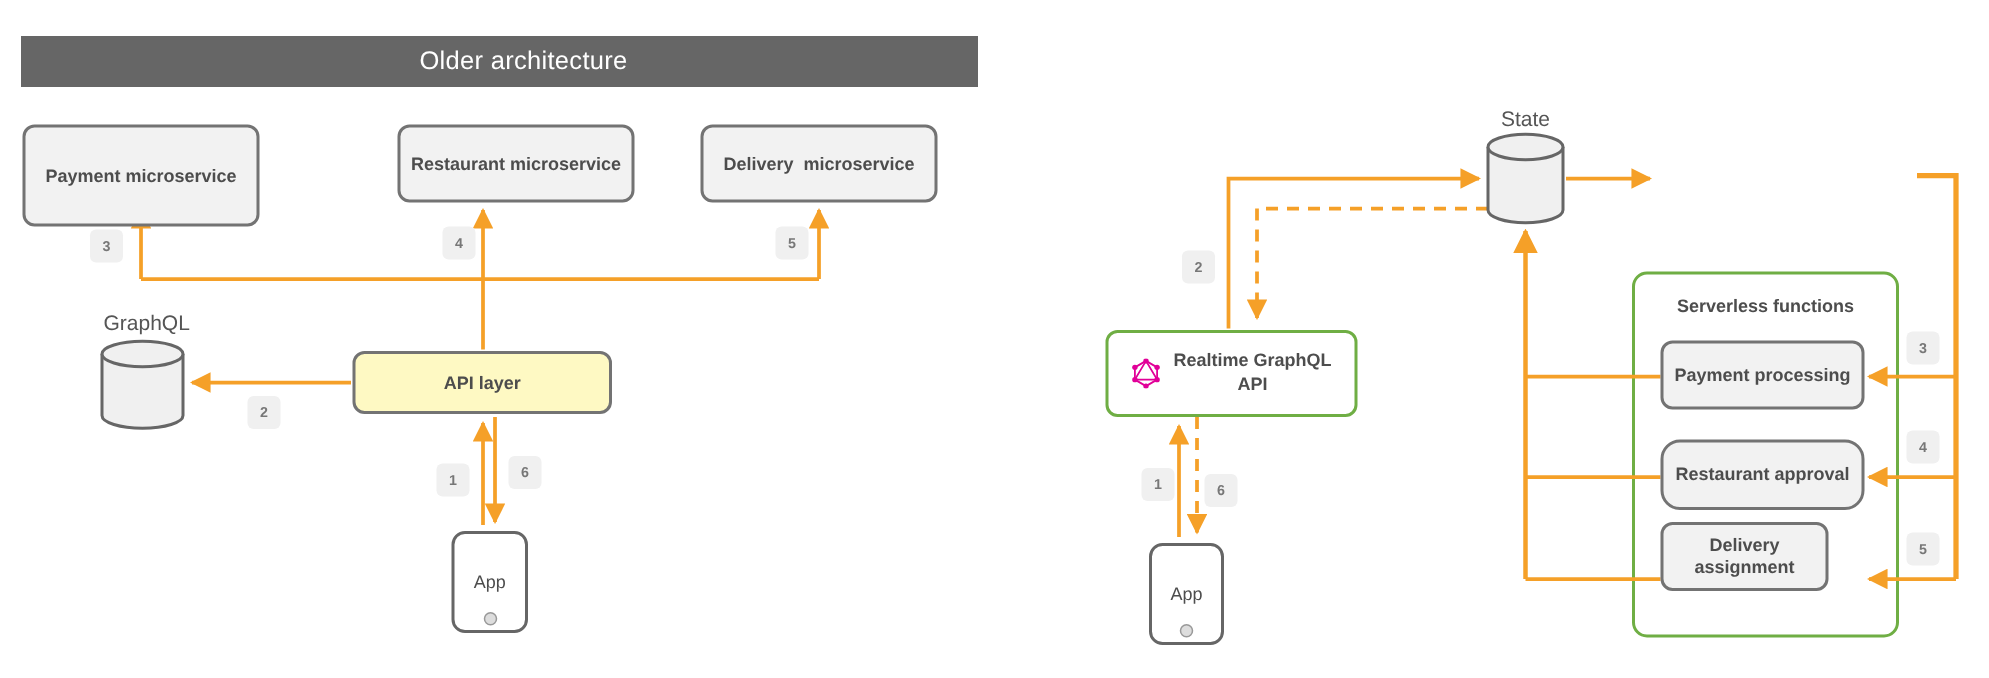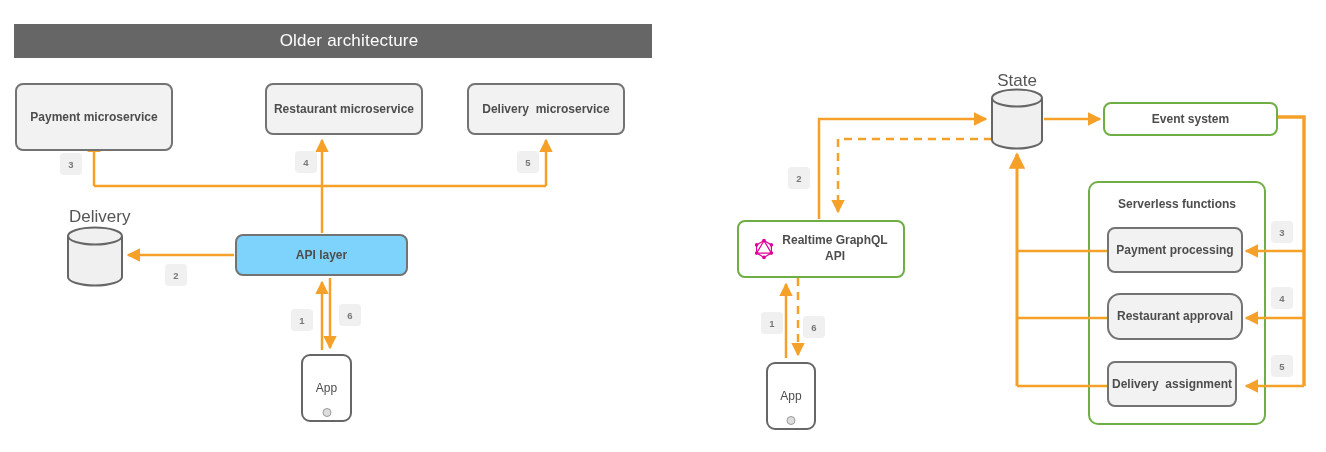--- a/index.html
+++ b/index.html
@@ -12,36 +12,36 @@
     font-size:17px; letter-spacing:0.2px;
     display:flex; align-items:center; justify-content:center;
   }
   .node {
     position:absolute; box-sizing:border-box;
     border:2px solid #737373; border-radius:8px; background:#f2f2f2;
     display:flex; align-items:center; justify-content:center; text-align:center;
     font-size:12px; font-weight:700; color:#4d4d4d; white-space:pre-wrap;
     line-height:1.25;
   }
-  .node.white { background:#7dd3fc;text-align:right; }
+  .node.white { background:#fef9c3;text-align:right; }
   .node.green { border-color:#6fae44; background:#ffffff; }
   .group-box {
     position:absolute; box-sizing:border-box;
     border:2px solid #6fae44; border-radius:10px; background:#ffffff;
   }
   .group-label {
     position:absolute; left:0; top:14px; width:100%; text-align:center;
     font-size:12px; font-weight:700; color:#4d4d4d;
   }
   .badge {
     position:absolute; width:22px; height:22px; background:#f0f0f0;
     border-radius:4px; display:flex; align-items:center; justify-content:center;
     font-size:9.5px; font-weight:700; color:#777777;
   }
-  .small-label { position:absolute; font-size:17px; color:#555555; }
+  .small-label { position:absolute; font-size:14px; color:#555555; }
   .phone {
     position:absolute; box-sizing:border-box; background:#ffffff;
     border:2px solid #666666; border-radius:9px;
     display:flex; align-items:center; justify-content:center;
     font-size:12px; color:#4d4d4d;
   }
   .home-btn {
     position:absolute; bottom:3px; left:50%; transform:translateX(-50%);
     width:9px; height:9px; box-sizing:border-box;
     border:1.5px solid #999999; border-radius:50%; background:#dddddd;
@@ -102,44 +102,43 @@
       <ellipse cx="1017" cy="98" rx="25" ry="8.5" fill="#f0f0f0" stroke="#666666" stroke-width="2"></ellipse>
     </g>
   </svg>
 
   <div class="titlebar" style="left:14px; top:24px; width:606px;padding-left:32px;">Older architecture</div>
 
   <div class="node" style="left:15px;  top:83px; width:158px; height:68px;">Payment microservice</div>
   <div class="node" style="left:243px; top:83px; width:158px; height:52px;margin-left:22px;">Restaurant microservice</div>
   <div class="node" style="left:467px; top:83px; width:158px; height:52px;">Delivery  microservice</div>
 
-  <div class="small-label" style="left:69px; top:207px;">Delivery</div>
+  <div class="small-label" style="left:69px; top:207px;">GraphQL</div>
 
   <div class="node white" style="left:235px; top:234px; width:173px; height:42px;">API layer</div>
 
   <div class="phone" style="left:301px; top:354px; width:51px; height:68px;">
     <span>App</span>
     <span class="home-btn"></span>
   </div>
 
   <div class="badge" style="left:60px;  top:153px;">3</div>
   <div class="badge" style="left:295px; top:151px;">4</div>
   <div class="badge" style="left:517px; top:151px;">5</div>
   <div class="badge" style="left:165px; top:264px;">2</div>
   <div class="badge" style="left:291px; top:309px;">1</div>
   <div class="badge" style="left:339px; top:304px;">6</div>
 
 
   <div class="small-label" style="left:967px; top:71px; width:100px; text-align:center;">State</div>
 
-  <div class="node green" style="left:1103px; top:102px; width:175px; height:34px;">Event system</div>
 
   <div class="node" style="left:1107px; top:227px; width:136px; height:46px;">Payment processing</div>
   <div class="node" style="left:1107px; top:293px; width:136px; height:47px;border-radius:13px;">Restaurant approval</div>
-  <div class="node" style="left:1107px; top:361px; width:130px; height:46px;">Delivery  assignment</div>
+  <div class="node" style="left:1107px; top:348px; width:112px; height:46px;">Delivery  assignment</div>
 
   <div class="node green" style="left:737px; top:220px; width:168px; height:58px;">
     <div class="api-row">
       <svg width="20" height="20" viewBox="0 0 100 100">
         <g stroke="#E10098" stroke-width="6" fill="none">
           <path d="M50,8 L87,29.5 L87,70.5 L50,92 L13,70.5 L13,29.5 Z"></path>
           <path d="M50,8 L87,70.5 L13,70.5 Z"></path>
         </g>
         <g fill="#E10098">
           <circle cx="50" cy="8" r="9"></circle>

